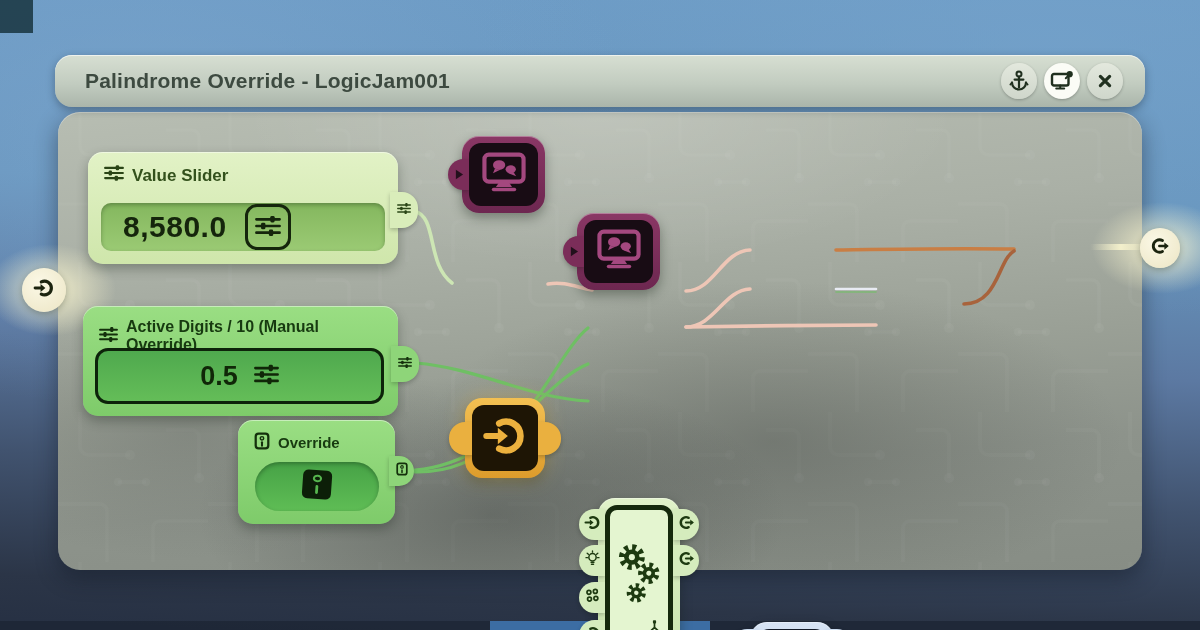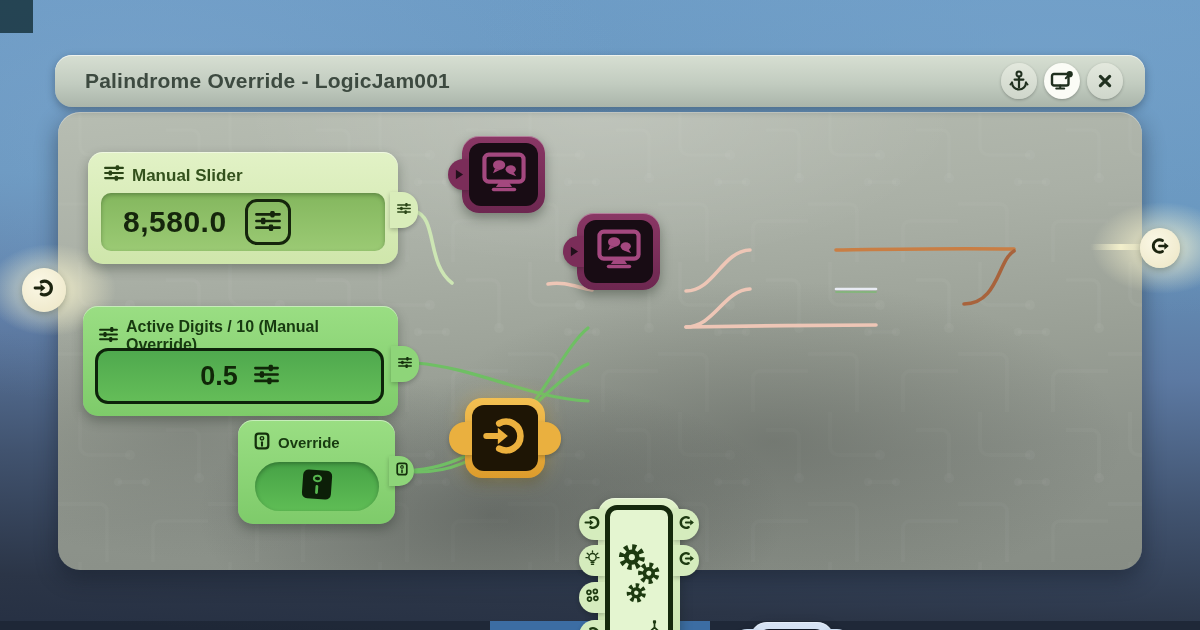--- a/index.html
+++ b/index.html
@@ -50,21 +50,21 @@
 
   .node { position:absolute; z-index:3; }
   .card { border-radius:15px; box-shadow:0 5px 12px rgba(15,25,15,.3), inset 0 1px 0 rgba(255,255,255,.45); }
   .card-pale  { background:linear-gradient(180deg,#e2f2c6,#cfe6ab); }
   .card-green { background:linear-gradient(180deg,#9ade83,#7ecb6a); }
   .hdr { display:flex; align-items:center; gap:8px; padding:12px 14px 0 16px; font-weight:bold; }
   .hdr-pale  { color:#33511c; font-size:17px; }
   .hdr-green { color:#173a10; font-size:16px; }
   .hdr svg { flex:none; }
 
-  .val-display { position:absolute; left:13px; right:13px; bottom:13px; height:58px; border-radius:10px;
+  .val-display { position:absolute; left:13px; right:13px; bottom:13px; height:48px; border-radius:10px;
     background:linear-gradient(180deg,#84b75e,#9bca74); box-shadow:inset 0 2px 4px rgba(30,50,20,.35);
     display:flex; align-items:center; cursor:pointer; }
   .val-display .num { font-size:30px; font-weight:bold; color:#15250c; margin-left:22px; letter-spacing:.5px; }
   .sq-btn { width:46px; height:46px; border-radius:12px; border:3.5px solid #15250c; background:transparent;
     display:flex; align-items:center; justify-content:center; margin-left:18px; cursor:pointer; color:#15250c; }
 
   .val-display2 { position:absolute; left:12px; right:14px; bottom:12px; height:56px; border-radius:13px;
     background:linear-gradient(180deg,#4fa94e,#64bd58); border:3.5px solid #0d230a;
     display:flex; align-items:center; justify-content:center; gap:16px; cursor:pointer; color:#102708; }
   .val-display2 .num { font-size:27px; font-weight:bold; }
@@ -280,21 +280,21 @@
 
 <div class="glow" style="left:-14px; top:244px; width:130px; height:92px;"></div>
 <div class="glow" style="left:1092px; top:202px; width:140px; height:92px;"></div>
 <div class="streak" style="left:1090px; top:244px; width:62px;"></div>
 
 <div class="node card card-pale" style="left:88px; top:152px; width:310px; height:112px;">
   <div class="hdr hdr-pale">
     <span style="color:#2a4516"><svg width="20" height="18">
           <use href="#sliders"></use>
         </svg></span>
-    <span>Manual Slider</span>
+    <span>Value Slider</span>
   </div>
   <div class="val-display">
     <span class="num">8,580.0</span>
     <button class="sq-btn">
       <span><svg width="26" height="24">
             <use href="#sliders"></use>
           </svg></span>
     </button>
   </div>
   <div class="tab r t-pale" style="right:-20px; top:40px; width:28px; height:36px;">

